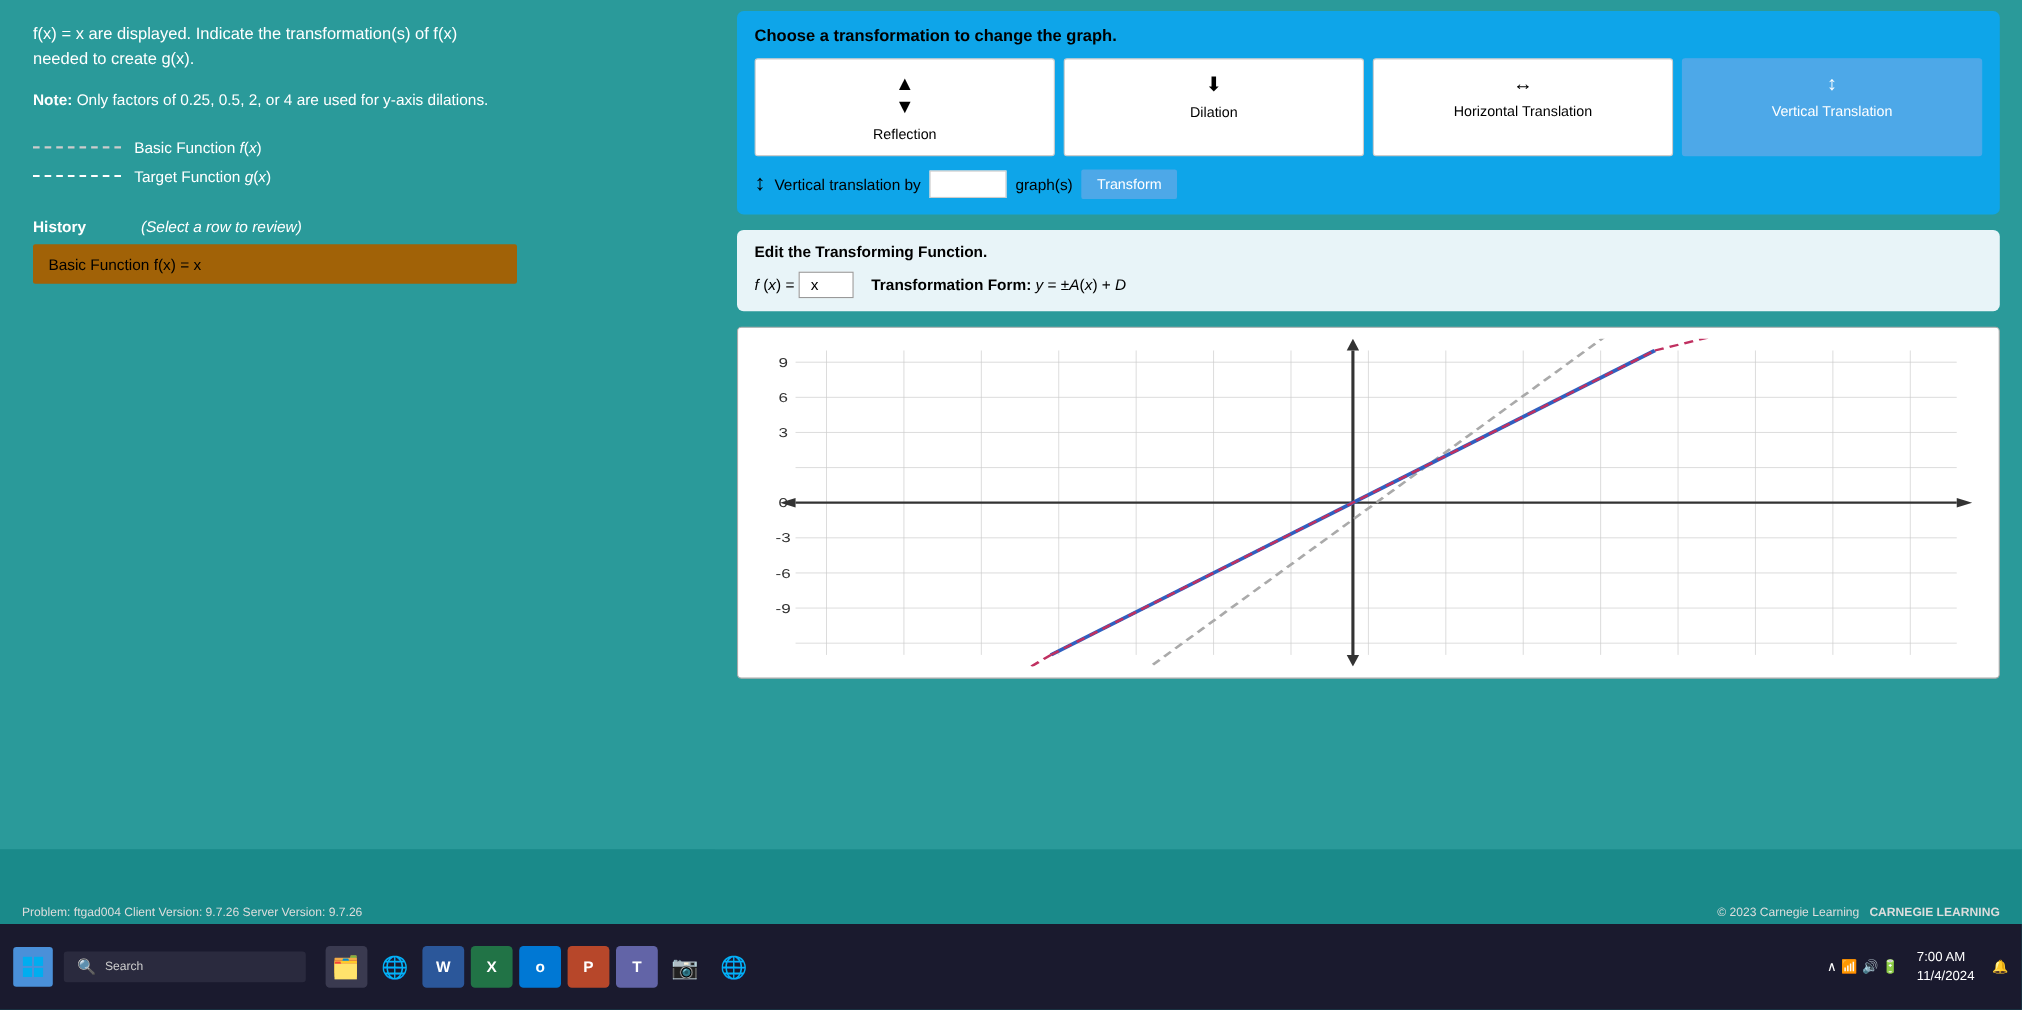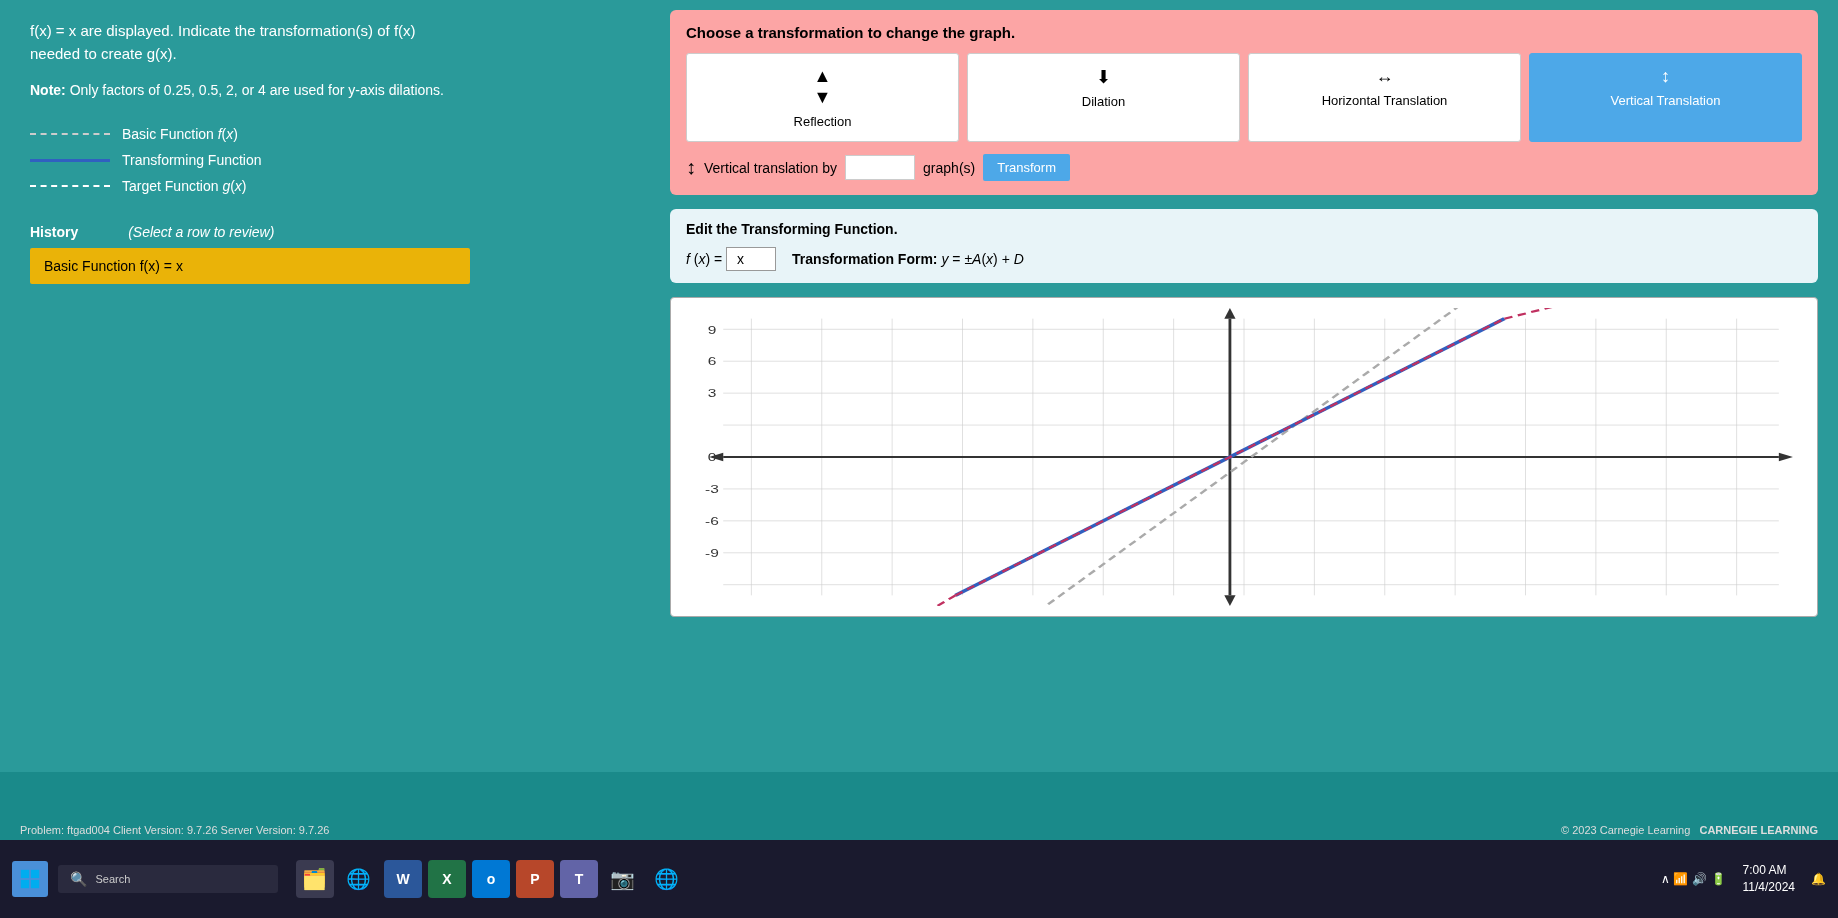--- a/index.html
+++ b/index.html
@@ -86,21 +86,21 @@
       font-weight: bold;
     }
 
     .history-title em {
       font-style: italic;
       font-weight: normal;
       margin-left: 46px;
     }
 
     .history-row {
-      background: #eab308;
+      background: #a16207;
       padding: 10px 14px;
       font-size: 14px;
       color: #000;
       border-radius: 2px;
       width: 440px;
     }
 
     
     .right-panel {
       flex: 1;
@@ -118,21 +118,21 @@
       border: none;
       padding: 8px 22px;
       font-size: 15px;
       font-weight: bold;
       border-radius: 4px;
       cursor: pointer;
     }
 
     
     .choose-panel {
-      background: #fca5a5;
+      background: #0ea5e9;
       border-radius: 6px;
       padding: 14px 16px;
       margin-bottom: 14px;
     }
 
     .choose-title {
       font-size: 15px;
       font-weight: bold;
       color: #000;
       margin-bottom: 12px;
@@ -391,24 +391,20 @@
       <span>needed to create g(x).</span>
     </p>
     <p class="note-text">
       <strong>Note:</strong> <span>Only factors of 0.25, 0.5, 2, or 4 are used for y-axis dilations.</span>
     </p>
 
     <div class="legend">
       <div class="legend-item">
         <div class="legend-line dashed"></div>
         <span>Basic Function <em>f</em>(<em>x</em>)</span>
-      </div>
-      <div class="legend-item">
-        <div class="legend-line solid-blue"></div>
-        <span>Transforming Function</span>
       </div>
       <div class="legend-item">
         <div class="legend-line dashed-white"></div>
         <span>Target Function <em>g</em>(<em>x</em>)</span>
       </div>
     </div>
 
     <div class="history-section">
       <div class="history-title">
         <span>History</span> <em>(Select a row to review)</em>

